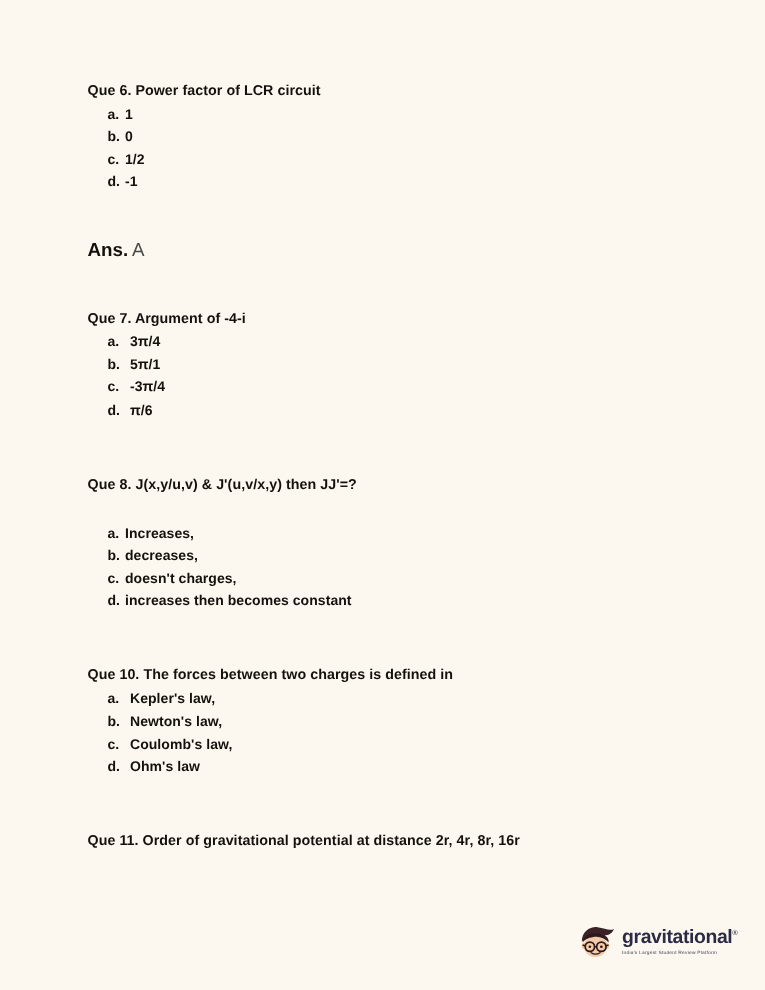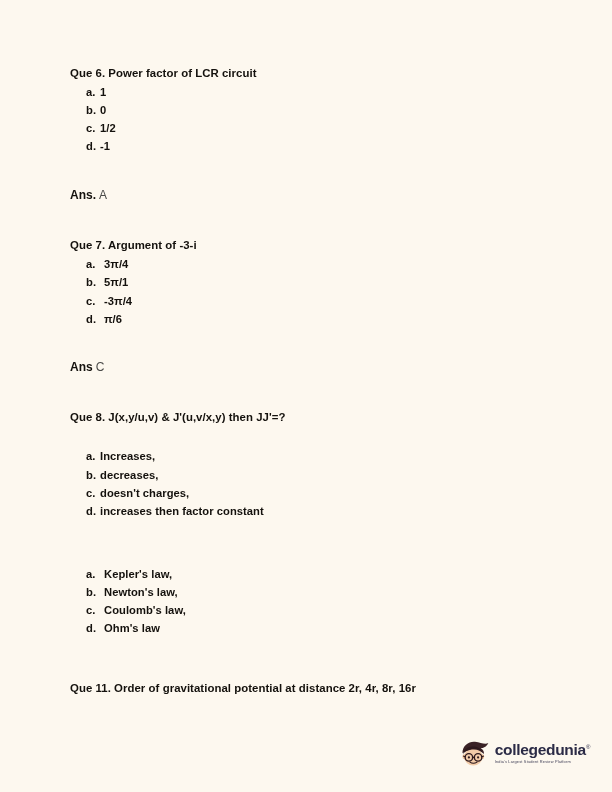--- a/index.html
+++ b/index.html
@@ -63,21 +63,21 @@
   .options.wide .opt-letter {
     width: 18px;
   }
 
   .opt-text {
     flex: 0 0 auto;
   }
 
   
   .answer {
-    font-size: 12px;
+    font-size: 15px;
     line-height: 1.3;
     color: #14110d;
     white-space: nowrap;
   }
   .answer .ans-label {
     font-weight: bold;
     color: #14110d;
   }
   .answer .ans-value {
     font-weight: normal;
@@ -163,21 +163,21 @@
 
   <div class="gap-opts-to-ans"></div>
 
   <p class="answer">
     <span class="ans-label">Ans.</span><span class="ans-value">A</span>
   </p>
 
   <div class="gap-ans-to-q"></div>
 
   <div class="qblock">
-    <p class="question">Que 7. Argument of -3-i</p>
+    <p class="question">Que 7. Argument of -4-i</p>
     <ul class="options wide">
       <li>
         <span class="opt-letter">a.</span>
         <span class="opt-text">3π/4</span>
       </li>
       <li>
         <span class="opt-letter">b.</span>
         <span class="opt-text">5π/1</span>
       </li>
       <li>
@@ -186,23 +186,20 @@
       </li>
       <li>
         <span class="opt-letter">d.</span>
         <span class="opt-text">π/6</span>
       </li>
     </ul>
   </div>
 
   <div class="gap-opts-to-ans"></div>
 
-  <p class="answer">
-    <span class="ans-label">Ans</span><span class="ans-value">C</span>
-  </p>
 
   <div class="gap-ans-to-q"></div>
 
   <div class="qblock">
     <p class="question">Que 8. J(x,y/u,v) &amp; J'(u,v/x,y) then JJ'=?</p>
   </div>
 
   <div class="gap-q-to-q"></div>
 
   <div class="qblock">
@@ -214,31 +211,32 @@
       <li>
         <span class="opt-letter">b.</span>
         <span class="opt-text">decreases,</span>
       </li>
       <li>
         <span class="opt-letter">c.</span>
         <span class="opt-text">doesn't charges,</span>
       </li>
       <li>
         <span class="opt-letter">d.</span>
-        <span class="opt-text">increases then factor constant</span>
-      </li>
-    </ul>
-  </div>
-
-  <div class="gap-opts-to-ans"></div>
-
-
-  <div class="gap-ans-to-q"></div>
-
-  <div class="qblock">
+        <span class="opt-text">increases then becomes constant</span>
+      </li>
+    </ul>
+  </div>
+
+  <div class="gap-opts-to-ans"></div>
+
+
+  <div class="gap-ans-to-q"></div>
+
+  <div class="qblock">
+    <p class="question">Que 10. The forces between two charges is defined in</p>
     <ul class="options wide">
       <li>
         <span class="opt-letter">a.</span>
         <span class="opt-text">Kepler's law,</span>
       </li>
       <li>
         <span class="opt-letter">b.</span>
         <span class="opt-text">Newton's law,</span>
       </li>
       <li>
@@ -277,18 +275,18 @@
       <line x1="46" y1="60" x2="51" y2="60" stroke="#2d191d" stroke-width="4"></line>
       <line x1="24" y1="58" x2="18" y2="56" stroke="#2d191d" stroke-width="3.5"></line>
       <line x1="73" y1="58" x2="79" y2="56" stroke="#2d191d" stroke-width="3.5"></line>
 
       <circle cx="35" cy="60" r="3.2" fill="#2d191d"></circle>
       <circle cx="62" cy="60" r="3.2" fill="#2d191d"></circle>
 
       <path d="M38 74 Q48 81 59 74" fill="none" stroke="#2d191d" stroke-width="3" stroke-linecap="round"></path>
     </svg>
     <div class="logo-text">
-      <div class="logo-word"><span>collegedunia</span><span class="tm">®</span></div>
+      <div class="logo-word"><span>gravitational</span><span class="tm">®</span></div>
       <div class="logo-tagline">India's Largest Student Review Platform</div>
     </div>
   </div>
 
 </div>
 
 </body></html>

